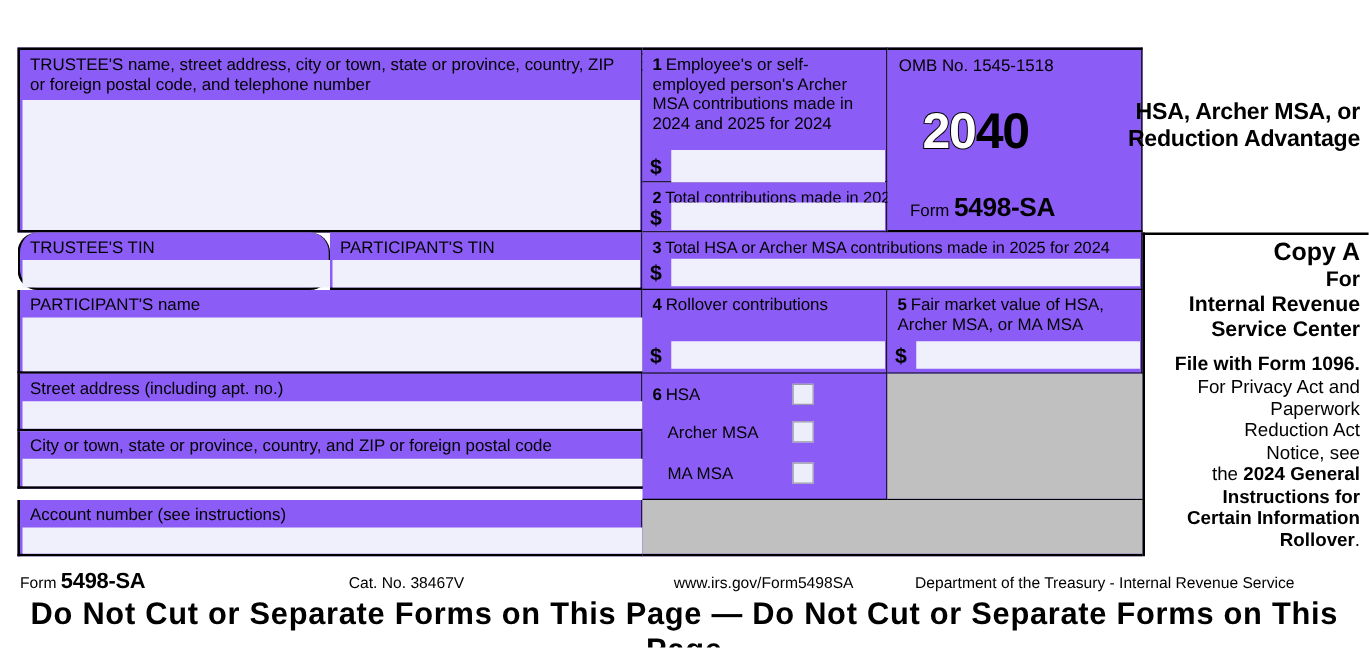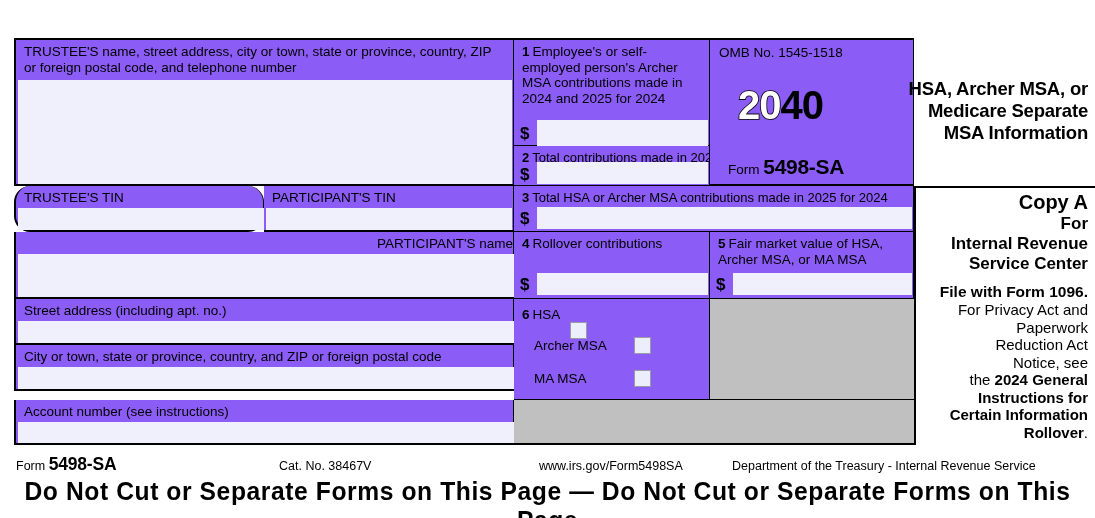--- a/index.html
+++ b/index.html
@@ -199,21 +199,21 @@
       <span class="lbl">PARTICIPANT'S TIN</span>
       <div class="entry" style="left:2px; top:22px; width:246px; height:22px;"></div>
     </div>
 
     <div class="cell thin-b thin-r" style="left:500px; top:148px; width:400px; height:46px;">
       <span class="lbl" style="font-size:13px;"><b class="boxnum">3</b><span>Total HSA or Archer MSA contributions made in 2025 for 2024</span></span>
       <span class="dollar" style="left:6px; top:24px;">$</span>
       <div class="entry" style="left:23px; top:21px; width:375px; height:22px;"></div>
     </div>
 
-    <div class="cell b-l b-b thin-r" style="left:0; top:194px; width:500px; height:67px;text-align:right;">
+    <div class="cell b-l b-b thin-r" style="left:0; top:194px; width:500px; height:67px;">
       <span class="lbl">PARTICIPANT'S name</span>
       <div class="entry" style="left:2px; top:22px; width:496px; height:43px;"></div>
     </div>
 
     <div class="cell thin-b thin-r" style="left:500px; top:194px; width:196px; height:67px;">
       <span class="lbl"><b class="boxnum">4</b><span>Rollover contributions</span></span>
       <span class="dollar" style="left:6px; top:44px;">$</span>
       <div class="entry" style="left:23px; top:41px; width:171px; height:22px;"></div>
     </div>
 
@@ -222,21 +222,21 @@
       <span class="dollar" style="left:6px; top:44px;">$</span>
       <div class="entry" style="left:23px; top:41px; width:179px; height:22px;"></div>
     </div>
 
     <div class="cell b-l b-b thin-r" style="left:0; top:261px; width:500px; height:46px;">
       <span class="lbl">Street address (including apt. no.)</span>
       <div class="entry" style="left:2px; top:22px; width:496px; height:22px;"></div>
     </div>
 
     <div class="cell thin-b thin-r" style="left:500px; top:261px; width:196px; height:101px;">
-      <div class="c6row" style="left:8px; top:8px;flex-direction:column;">
+      <div class="c6row" style="left:8px; top:8px;">
         <span class="c6label"><b class="boxnum">6</b><span>HSA</span></span>
         <span class="c6box"></span>
       </div>
       <div class="c6row" style="left:8px; top:38px;">
         <span class="c6label" style="padding-left:12px;">Archer MSA</span>
         <span class="c6box"></span>
       </div>
       <div class="c6row" style="left:8px; top:71px;">
         <span class="c6label" style="padding-left:12px;">MA MSA</span>
         <span class="c6box"></span>
@@ -258,22 +258,21 @@
     </div>
 
     <div class="cell b-b" style="left:500px; top:362px; width:400px; height:45px;">
       <div class="gray" style="left:0; top:0; width:400px; height:43px;"></div>
     </div>
 
   </div>
 
   <div id="title-block">
     <div>HSA, Archer MSA, or</div>
-    <div>Medicare Separate</div>
-    <div>MSA Information</div>
+    <div>Reduction Advantage</div>
   </div>
 
   <div id="copya">
     <div class="ca-title">Copy A</div>
     <div class="ca-for">For</div>
     <div class="ca-irs">Internal Revenue</div>
     <div class="ca-irs">Service Center</div>
     <div class="ca-file">File with Form 1096.</div>
     <div class="ca-priv">
       <div>For Privacy Act and</div>

